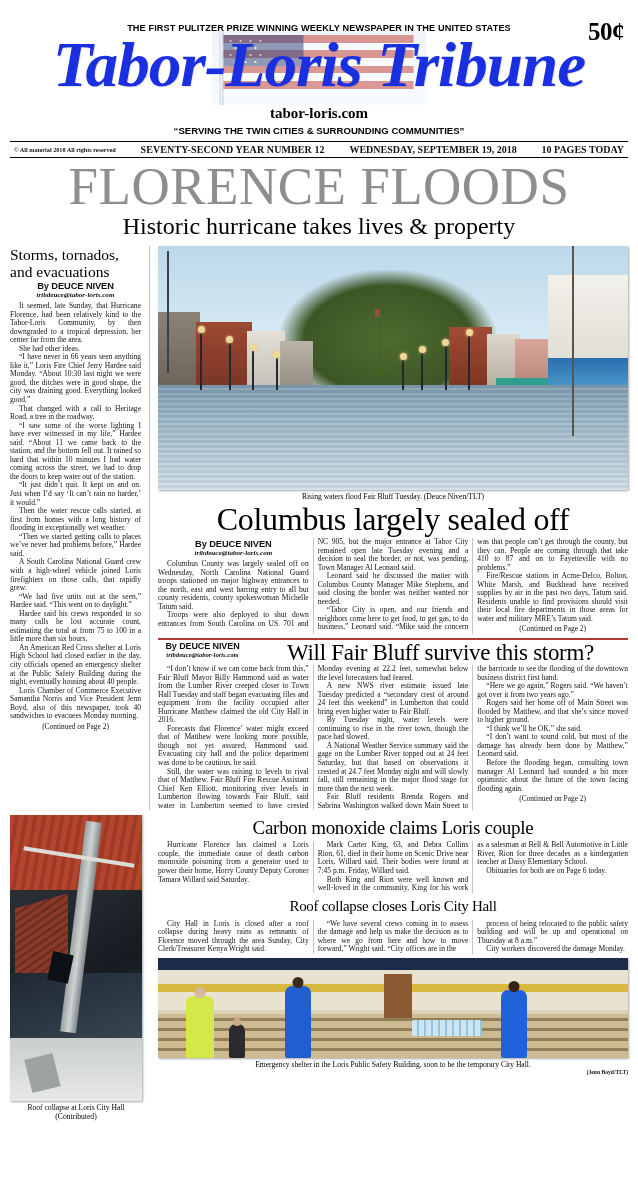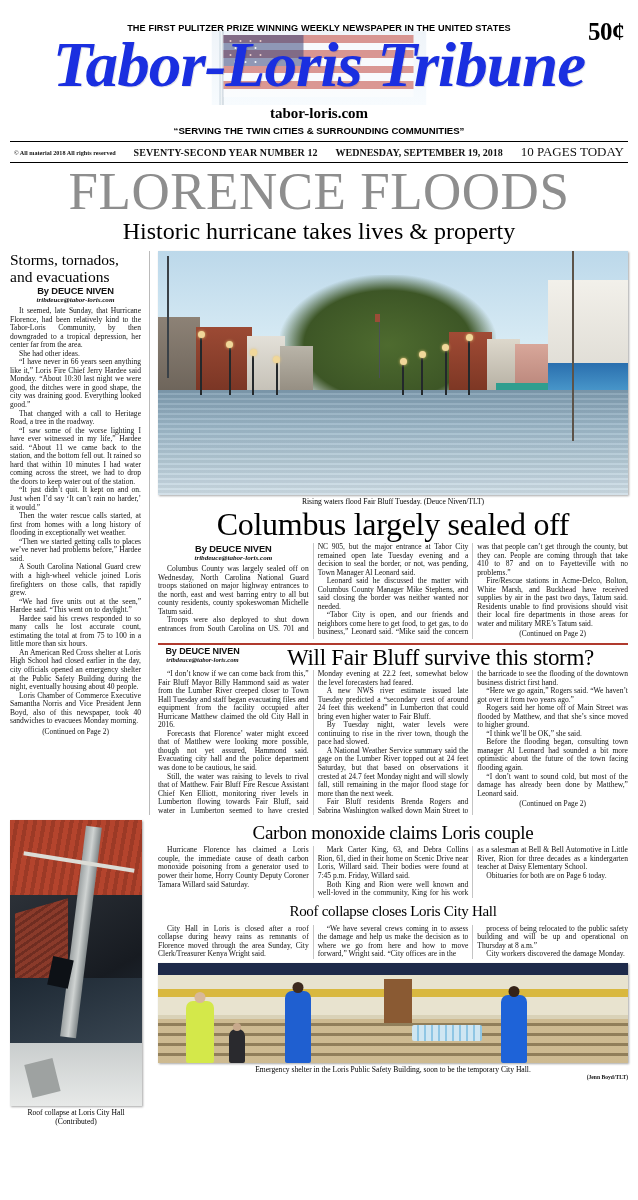--- a/index.html
+++ b/index.html
@@ -66,21 +66,21 @@
   }
   .infobar {
     margin-top:5px;
     border-top:1.6px solid #000; border-bottom:1.6px solid #000;
     display:flex; align-items:center; justify-content:space-between;
     padding:2px 4px; font-family:"Liberation Serif", serif;
   }
   .ib-left { font-size:6.2px; font-weight:bold; }
   .ib-year { font-size:10px; font-weight:bold; letter-spacing:.1px; }
   .ib-date { font-size:10px; font-weight:bold; }
-  .ib-pages { font-size:13px; font-weight:normal; }
+  .ib-pages { font-size:10px; font-weight:bold; }
 
   
   .florence {
     text-align:center;
     font-family:"Liberation Serif", serif;
     font-size:53px; line-height:50px;
     color:#8e8e8e;
     letter-spacing:0.5px;
     margin-top:3px;
     font-weight:400;
@@ -329,22 +329,22 @@
           <p>“I don’t know if we can come back from this,” Fair Bluff Mayor Billy Hammond said as water from the Lumber River creeped closer to Town Hall Tuesday and staff began evacuating files and equipment from the facility occupied after Hurricane Matthew claimed the old City Hall in 2016.</p>
           <p>Forecasts that Florence’ water might exceed that of Matthew were looking more possible, though not yet assured, Hammond said. Evacuating city hall and the police department was done to be cautious, he said.</p>
           <p>Still, the water was raising to levels to rival that of Matthew. Fair Bluff Fire Rescue Assistant Chief Ken Elliott, monitoring river levels in Lumberton flowing towards Fair Bluff, said water in Lumberton seemed to have crested Monday evening at 22.2 feet, somewhat below the level forecasters had feared.</p>
           <p>A new NWS river estimate issued late Tuesday predicted a “secondary crest of around 24 feet this weekend” in Lumberton that could bring even higher water to Fair Bluff.</p>
           <p>By Tuesday night, water levels were continuing to rise in the river town, though the pace had slowed.</p>
           <p>A National Weather Service summary said the gage on the Lumber River topped out at 24 feet Saturday, but that based on observations it crested at 24.7 feet Monday night and will slowly fall, still remaining in the major flood stage for more than the next week.</p>
           <p>Fair Bluff residents Brenda Rogers and Sabrina Washington walked down Main Street to the barricade to see the flooding of the downtown business district first hand.</p>
           <p>“Here we go again,” Rogers said. “We haven’t got over it from two years ago.”</p>
           <p>Rogers said her home off of Main Street was flooded by Matthew, and that she’s since moved to higher ground.</p>
           <p>“I think we’ll be OK,” she said.</p>
+          <p>“I don’t want to sound cold, but most of the damage has already been done by Matthew,” Leonard said.</p>
           <p>Before the flooding began, consulting town manager Al Leonard had sounded a bit more optimistic about the future of the town facing flooding again.</p>
-          <p>“I don’t want to sound cold, but most of the damage has already been done by Matthew,” Leonard said.</p>
           <p class="cont">(Continued on Page 2)</p>
         </div>
       </div>
     </div>
   </div>
 
   <div style="display:flex;margin-top:5px">
 
     <div style="width:140px;padding-right:8px">
       <div class="photo roofphoto">

